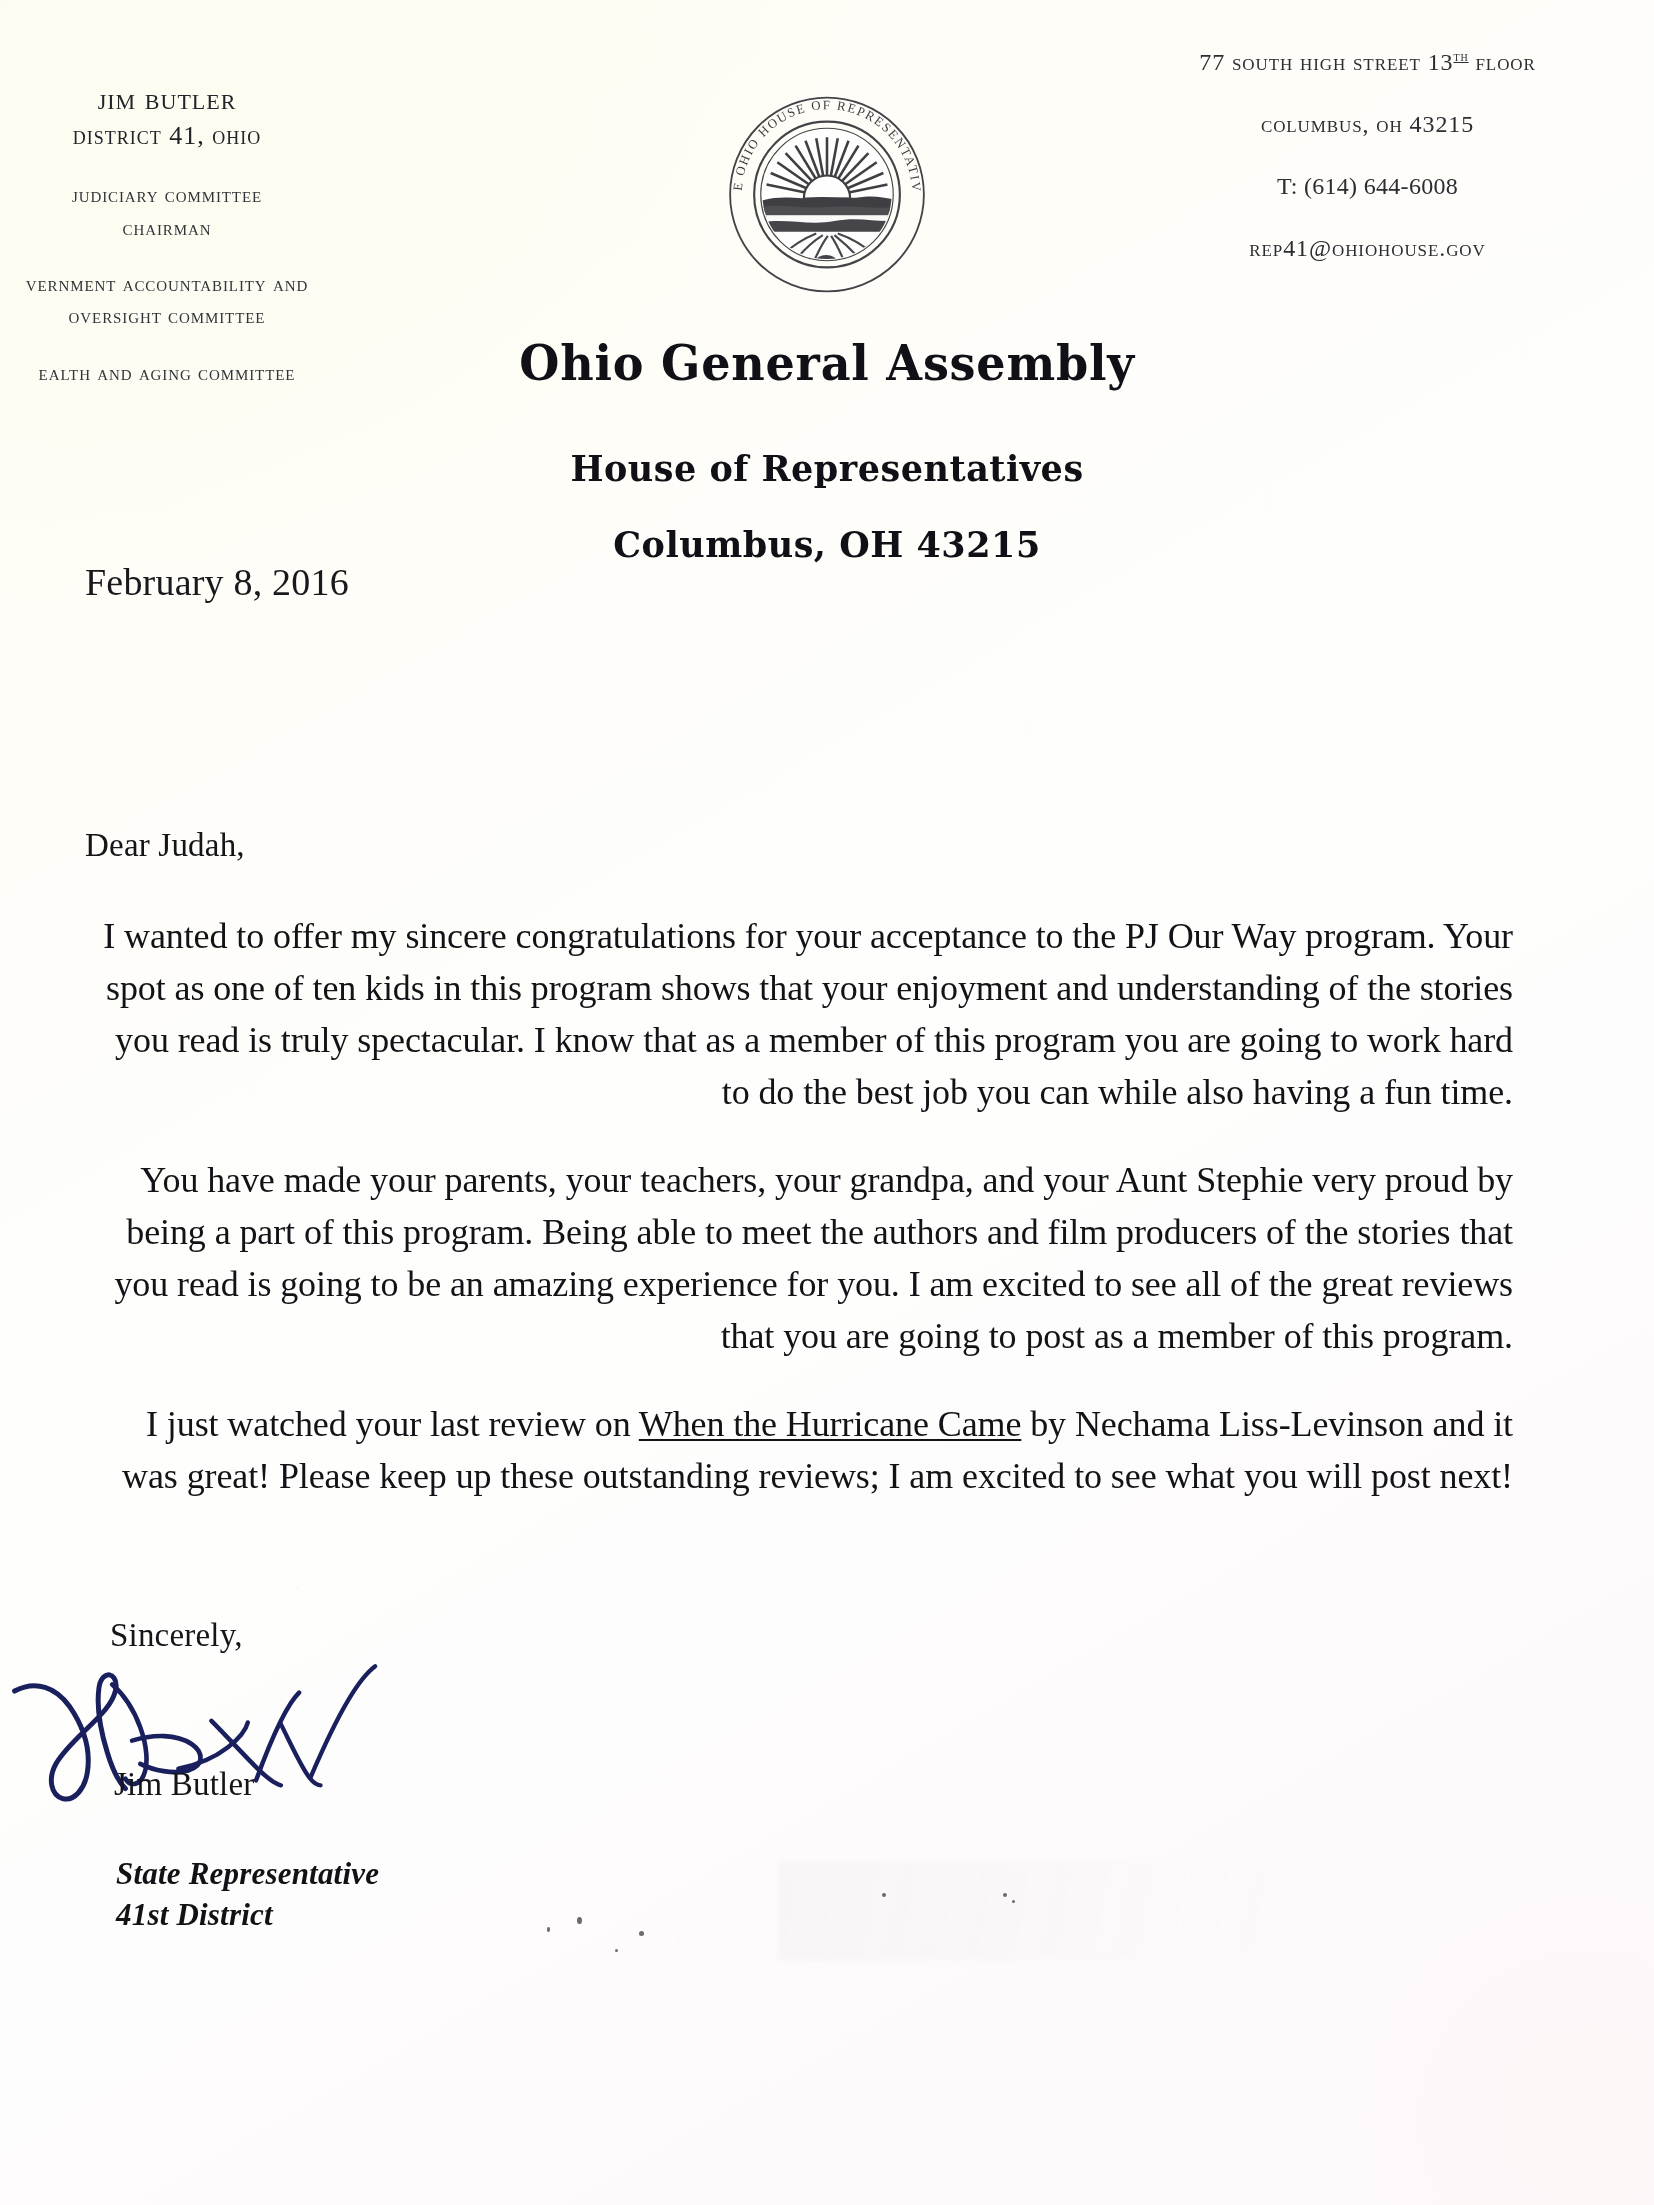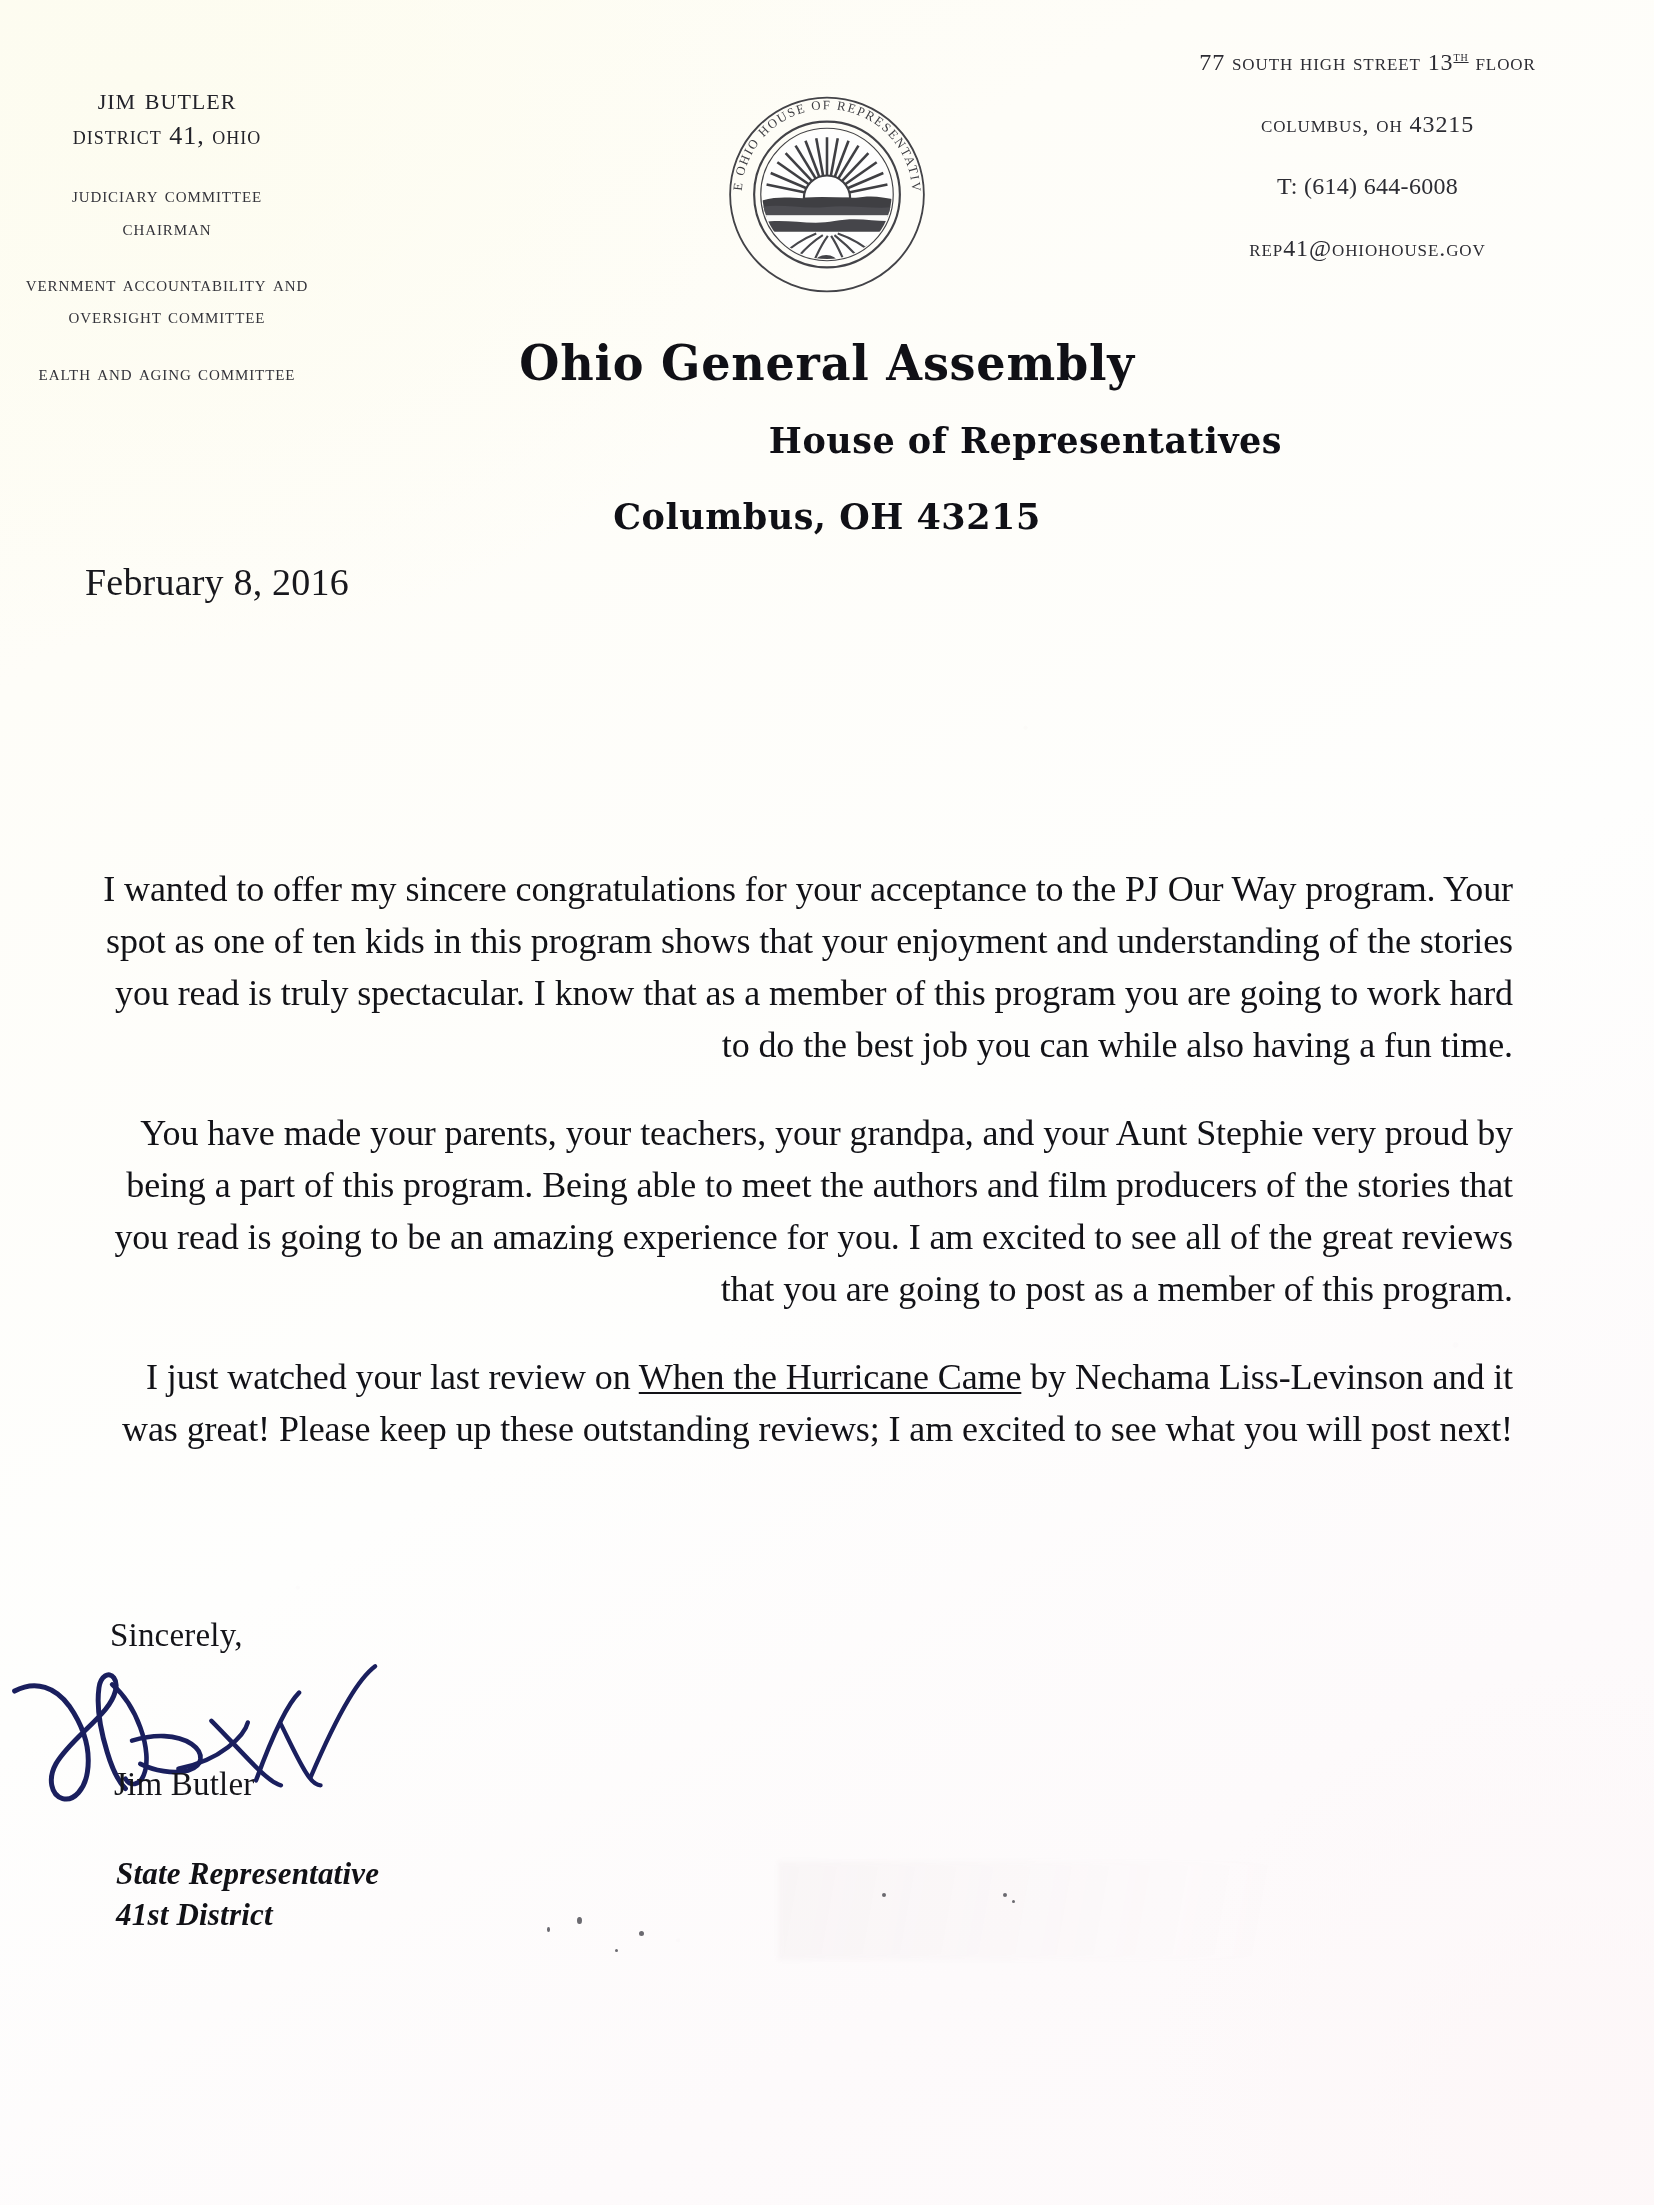--- a/index.html
+++ b/index.html
@@ -125,24 +125,23 @@
     font-style: normal;
   }
   #ttl-main {
     font-size: 48px;
     letter-spacing: 0.8px;
     line-height: 1;
     transform: scaleX(.96);
   }
   #ttl-sub {
     font-size: 35px;
-    margin-top: 36px;
+    margin-top: 64px;
     letter-spacing: 0.5px;
     line-height: 1;
-    text-align: right;
   }
   #ttl-city {
     font-size: 35px;
     margin-top: 41px;
     letter-spacing: 0.5px;
     line-height: 1;
   }
 
   
   #date {
@@ -339,20 +338,21 @@
       <div class="ln"><span>77 South High Street 13</span><sup>th</sup><span> Floor</span></div>
       <div class="ln">Columbus, OH 43215</div>
       <div class="ln plain">T: (614) 644-6008</div>
       <div class="ln">Rep41@ohiohouse.gov</div>
     </div>
   </div>
 
   <div id="date">February 8, 2016</div>
 
   <div id="body">
+    <div id="salutation">Dear Judah,</div>
 
     <p class="para">I wanted to offer my sincere congratulations for your acceptance to the PJ Our Way program. Your spot as one of ten kids in this program shows that your enjoyment and understanding of the stories you read is truly spectacular. I know that as a member of this program you are going to work hard to do the best job you can while also having a fun time.</p>
 
     <p class="para">You have made your parents, your teachers, your grandpa, and your Aunt Stephie very proud by being a part of this program. Being able to meet the authors and film producers of the stories that you read is going to be an amazing experience for you. I am excited to see all of the great reviews that you are going to post as a member of this program.</p>
 
     <p class="para"><span>I just watched your last review on </span><u>When the Hurricane Came</u><span> by Nechama Liss-Levinson and it was great! Please keep up these outstanding reviews; I am excited to see what you will post next!</span></p>
   </div>
 
   <div id="sig-block">
     <div id="closing">Sincerely,</div>

